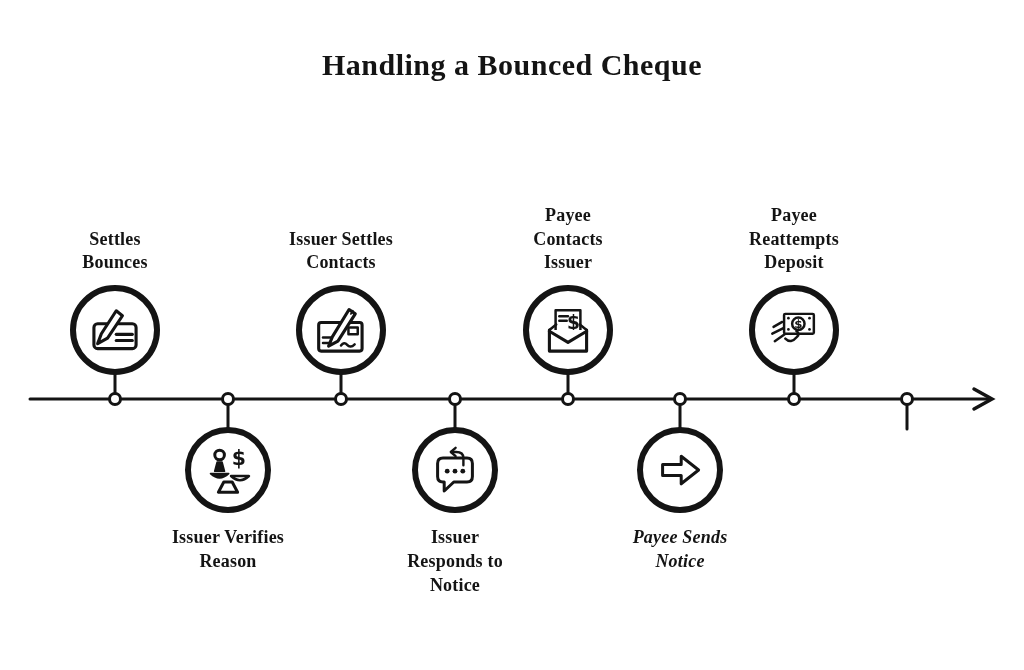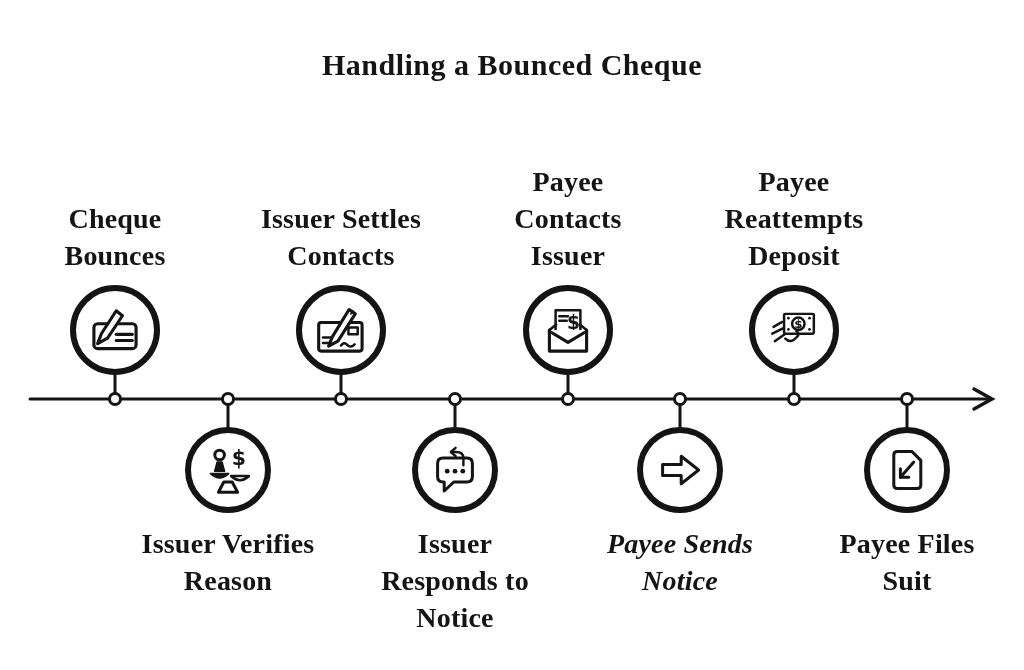--- a/index.html
+++ b/index.html
@@ -15,21 +15,21 @@
     text-align:center;font-size:30px;font-weight:bold;letter-spacing:.5px;
   }
   .axis-svg{position:absolute;left:0;top:0;width:1024px;height:670px;pointer-events:none;}
   .step{
     position:absolute;width:190px;display:flex;flex-direction:column;
     align-items:center;
   }
   .step.above{gap:10px;}
   .step.below{gap:13px;}
   .step-label{
-    text-align:center;font-weight:bold;font-size:28px;line-height:1.32;
+    text-align:center;font-weight:bold;font-size:18px;line-height:1.32;
     white-space:pre-line;letter-spacing:.2px;
   }
   .circle{
     background:#ffffff;border:6px solid #141414;border-radius:50%;
     display:flex;align-items:center;justify-content:center;
     box-sizing:border-box;position:relative;z-index:2;
   }
   .circle.big{width:90px;height:90px;}
   .circle.sm{width:86px;height:86px;}
   .icon{stroke:#141414;fill:none;stroke-width:5;stroke-linecap:round;stroke-linejoin:round;}
@@ -63,21 +63,21 @@
       <circle cx="341" cy="399" r="5.5"></circle>
       <circle cx="455" cy="399" r="5.5"></circle>
       <circle cx="568" cy="399" r="5.5"></circle>
       <circle cx="680" cy="399" r="5.5"></circle>
       <circle cx="794" cy="399" r="5.5"></circle>
       <circle cx="907" cy="399" r="5.5"></circle>
     </g>
   </svg>
 
   <div class="step above" style="left:20px;bottom:295px;">
-    <div class="step-label">Cheque
+    <div class="step-label">Settles
 Bounces</div>
     <div class="circle big">
       <svg class="icon" width="62" height="62" viewBox="0 0 100 100">
         <rect x="16" y="40" width="68" height="40" rx="6"></rect>
         <line x1="52" y1="57" x2="78" y2="57"></line>
         <line x1="52" y1="67" x2="78" y2="67"></line>
         <path d="M22,72 L28,56 L52,19 L62,27 L38,63 Z" fill="#ffffff"></path>
       </svg>
     </div>
   </div>
@@ -175,25 +175,14 @@
         <circle cx="57" cy="40" r="10" fill="#ffffff" stroke-width="4"></circle>
         <text x="57" y="47" font-size="19" text-anchor="middle">$</text>
         <line x1="17" y1="45" x2="31" y2="37" stroke-width="4"></line>
         <line x1="15" y1="56" x2="33" y2="47" stroke-width="4"></line>
         <line x1="19" y1="68" x2="35" y2="57" stroke-width="4"></line>
         <path d="M36,64 Q45,73 55,61 Q60,55 54,52" stroke-width="4"></path>
       </svg>
     </div>
   </div>
 
-  <div class="step below" style="left:812px;top:427px;">
-    <div class="circle sm">
-      <svg class="icon" width="60" height="60" viewBox="0 0 100 100">
-        <path d="M34,19 H58 L73,34 V75 Q73,81 67,81 H34 Q28,81 28,75 V25 Q28,19 34,19 Z"></path>
-        <line x1="61" y1="37" x2="39" y2="62"></line>
-        <path d="M39,48 V62 H53"></path>
-      </svg>
-    </div>
-    <div class="step-label">Payee Files
-Suit</div>
-  </div>
 
 </div>
 
 </body></html>

